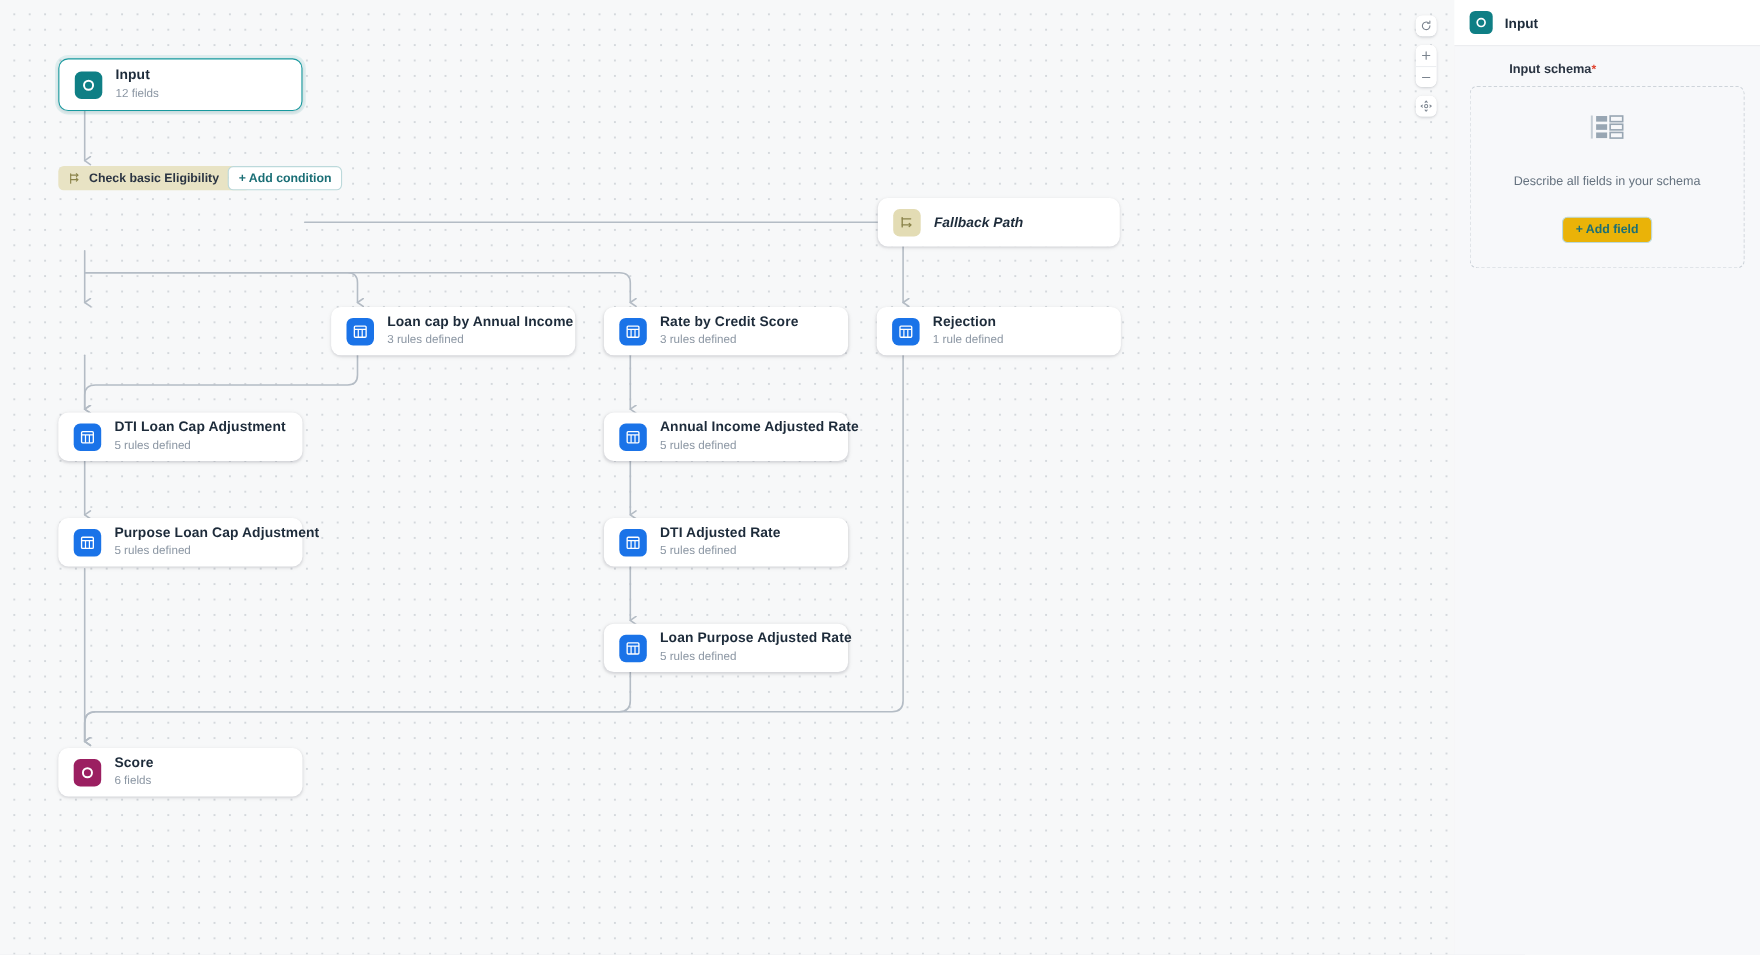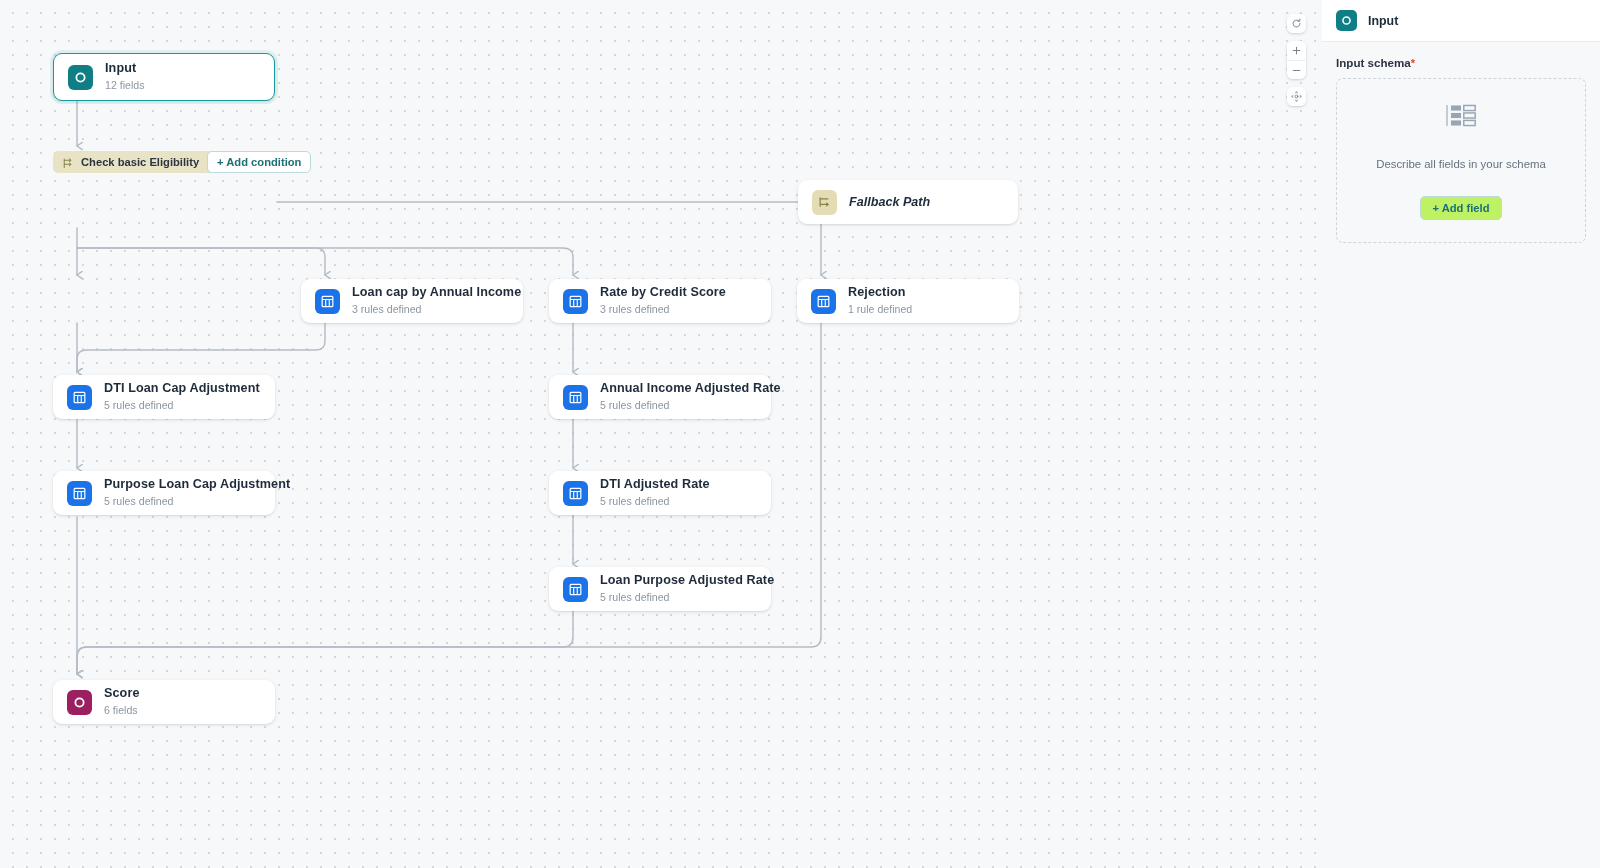--- a/index.html
+++ b/index.html
@@ -149,33 +149,33 @@
     padding: 0 14px;
     border-bottom: 1px solid #eaecef;
   }
   .panel-header .ph-ico {
     width: 21px; height: 21px; border-radius: 5px; background: #0f7f85;
     display: flex; align-items: center; justify-content: center; flex: 0 0 21px;
   }
   .panel-header .ph-title { font-size: 12.4px; font-weight: 700; color: #1d2b3a; }
   .panel-body { padding: 14px 14px 0 14px; }
   .field-label {
-    font-size: 11.6px; font-weight: 700; color: #2a3442; margin-bottom: 9px;
+    font-size: 11.6px; font-weight: 700; color: #2a3442; margin-bottom: 9px; margin-left: 36px;
   }
   .req-star { color: #e0432f; font-size: 11px; }
   .dropzone {
     border: 1px dashed #ced4da;
     border-radius: 7px;
     padding: 24px 10px 22px 10px;
     display: flex; flex-direction: column; align-items: center; gap: 26px;
     background: transparent;
   }
   .dz-hint { font-size: 11.4px; color: #65727f; }
   .add-field-btn {
-    border: 1px solid #bcd9db; background: #bef264; border-radius: 5px;
+    border: 1px solid #bcd9db; background: #eab308; border-radius: 5px;
     padding: 5px 11px; font-size: 11.2px; font-weight: 700; color: #1b6f76;
     cursor: pointer; white-space: nowrap;
   }
 </style>
 </head>
 <body>
 
 <div class="app">
 
   <div class="canvas-wrap">

